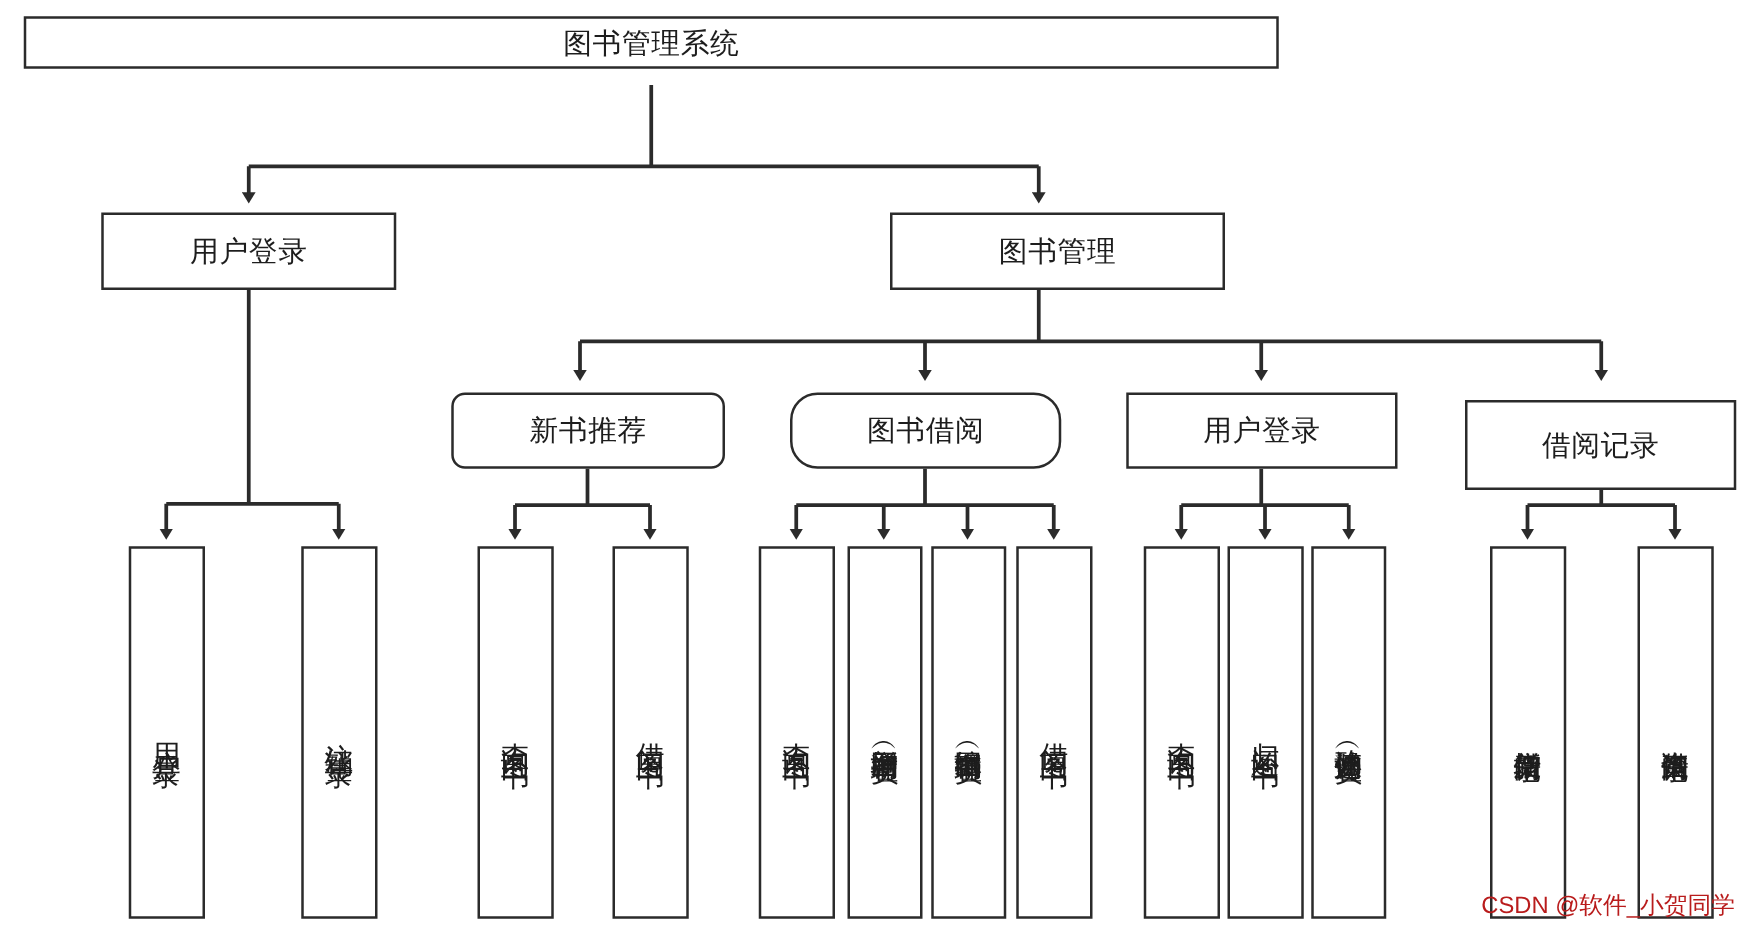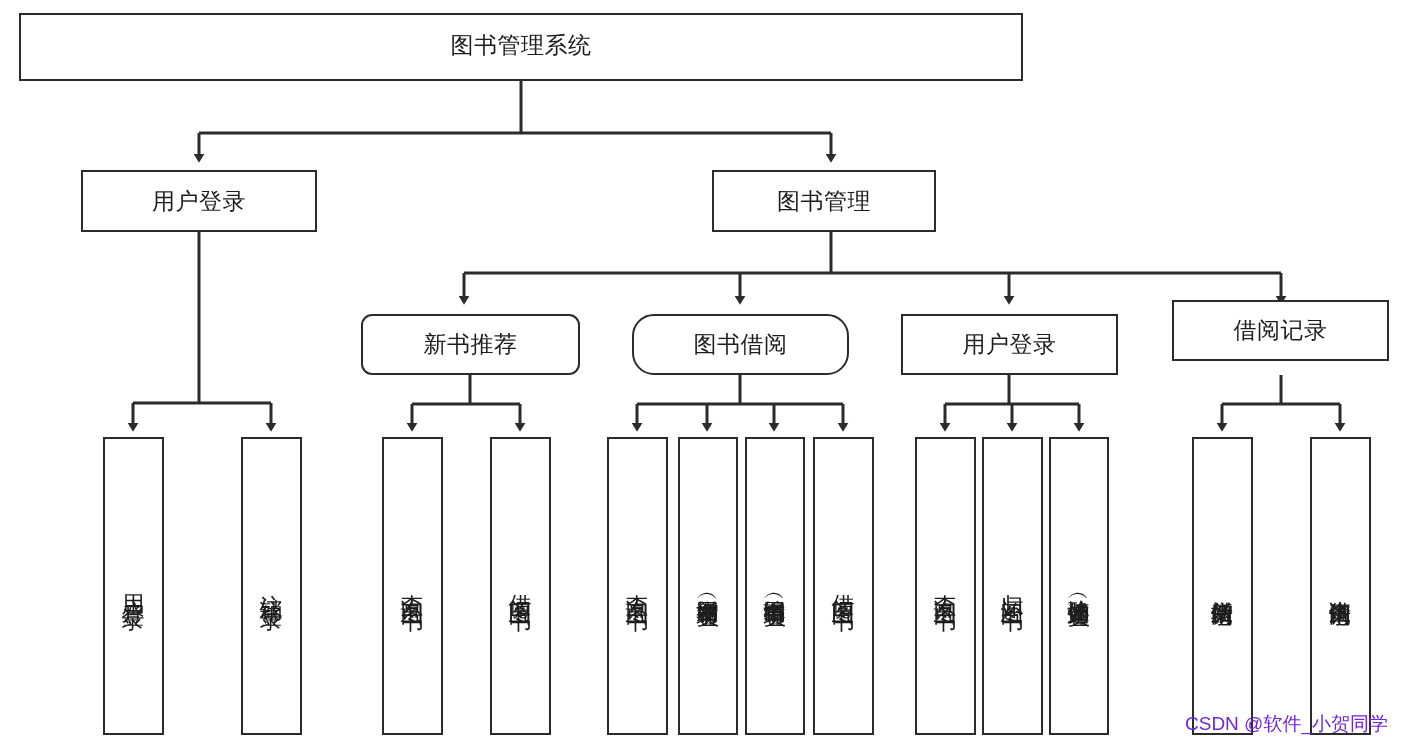--- a/index.html
+++ b/index.html
@@ -50,21 +50,21 @@
   }
   .node.vertical.tight .lbl {
     letter-spacing: 1px;
     font-size: 22px;
   }
   .watermark {
     position: absolute;
     left: 1185px;
     top: 711px;
     font-size: 19px;
-    color: #6d28d9;
+    color: #b91c1c;
     z-index: 5;
     white-space: nowrap;
     font-family: "Liberation Sans", "DejaVu Sans", sans-serif;
   }
 </style>
 </head>
 <body>
 
 <div id="canvas">
 
@@ -111,45 +111,45 @@
       <path d="M1012,404 L1012,424" marker-end="url(#arrow)"></path>
       <path d="M1079,404 L1079,424" marker-end="url(#arrow)"></path>
 
       <path d="M1281,375 L1281,404"></path>
       <path d="M1222,404 L1340,404"></path>
       <path d="M1222,404 L1222,424" marker-end="url(#arrow)"></path>
       <path d="M1340,404 L1340,424" marker-end="url(#arrow)"></path>
     </g>
   </svg>
 
-  <div class="node" style="left:19px; top:13px; width:1004px; height:68px;font-family:Liberation Mono, monospace;">
+  <div class="node" style="left:19px; top:13px; width:1004px; height:42px;">
     <span class="lbl">图书管理系统</span>
   </div>
 
   <div class="node" style="left:81px; top:170px; width:236px; height:62px;">
     <span class="lbl">用户登录</span>
   </div>
 
-  <div class="node" style="left:712px; top:170px; width:224px; height:62px;">
+  <div class="node" style="left:712px; top:170px; width:268px; height:62px;">
     <span class="lbl">图书管理</span>
   </div>
 
   <div class="node" style="left:361px; top:314px; width:219px; height:61px;border-radius:11px;">
     <span class="lbl">新书推荐</span>
   </div>
 
   <div class="node" style="left:632px; top:314px; width:217px; height:61px;border-radius:22px;">
     <span class="lbl">图书借阅</span>
   </div>
 
   <div class="node" style="left:901px; top:314px; width:217px; height:61px;">
     <span class="lbl">用户登录</span>
   </div>
 
-  <div class="node" style="left:1172px; top:300px; width:217px; height:61px;">
+  <div class="node" style="left:1172px; top:320px; width:217px; height:72px;">
     <span class="lbl">借阅记录</span>
   </div>
 
   <div class="node vertical" style="left:103px; top:437px; width:61px; height:298px;">
     <span class="lbl">用户登录</span>
   </div>
 
   <div class="node vertical" style="left:241px; top:437px; width:61px; height:298px;">
     <span class="lbl">注销登录</span>
   </div>

